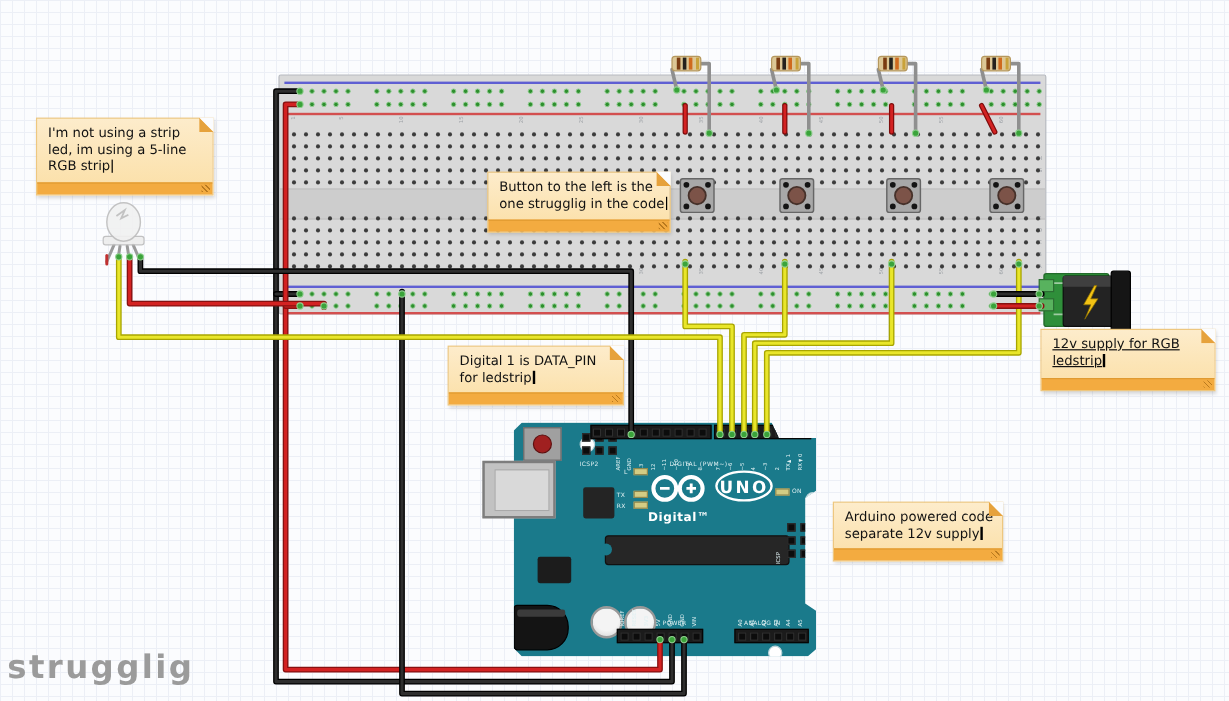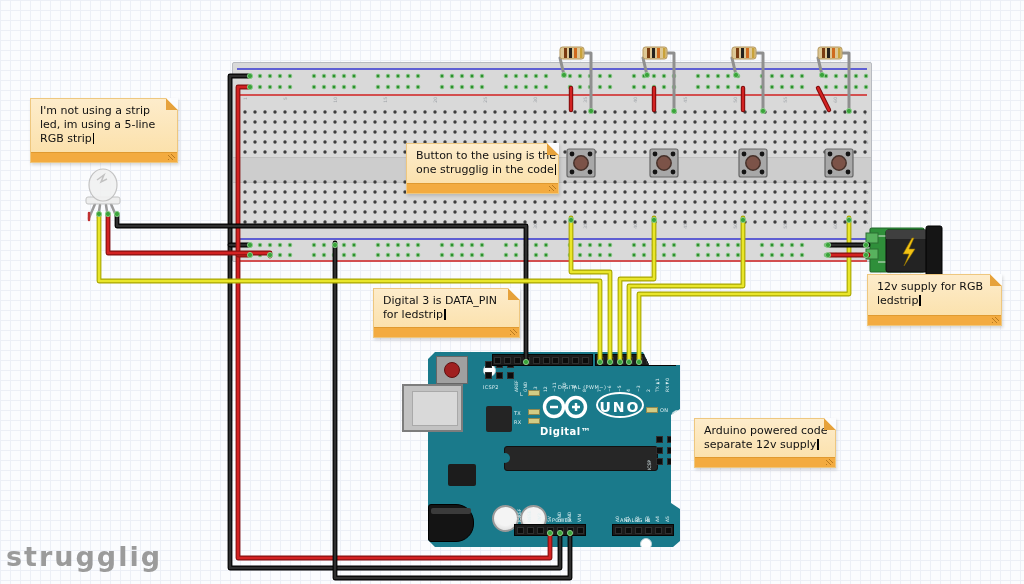--- a/index.html
+++ b/index.html
@@ -1236,34 +1236,34 @@
 <div id="notes-layer">
     <div class="note" style="left: 30px; top: 98px; width: 148px; height: 65px; pointer-events: auto;">
       <div class="nline">I'm not using a strip</div>
       <div class="nline">led, im using a 5-line</div>
       <div class="nline">RGB strip<span class="caret"></span></div>
       <div class="fold-dark"></div>
       <div class="note-fold"></div>
       <div class="note-bar"></div>
     </div>
     <div class="note" style="left: 406px; top: 143px; width: 153px; height: 51px; pointer-events: auto;">
-      <div class="nline">Button to the using is the</div>
+      <div class="nline">Button to the left is the</div>
       <div class="nline">one strugglig in the code<span class="caret"></span></div>
       <div class="fold-dark"></div>
       <div class="note-fold"></div>
       <div class="note-bar"></div>
     </div>
     <div class="note" style="left: 373px; top: 288px; width: 147px; height: 50px; pointer-events: auto;">
-      <div class="nline">Digital 3 is DATA_PIN</div>
+      <div class="nline">Digital 1 is DATA_PIN</div>
       <div class="nline">for ledstrip<span class="caret"></span></div>
       <div class="fold-dark"></div>
       <div class="note-fold"></div>
       <div class="note-bar"></div>
     </div>
-    <div class="note" style="left: 867px; top: 274px; width: 135px; height: 52px; pointer-events: auto;">
+    <div class="note" style="left: 867px; top: 274px; width: 146px; height: 52px; pointer-events: auto; text-decoration: underline;">
       <div class="nline">12v supply for RGB</div>
       <div class="nline">ledstrip<span class="caret"></span></div>
       <div class="fold-dark"></div>
       <div class="note-fold"></div>
       <div class="note-bar"></div>
     </div>
     <div class="note" style="left: 694px; top: 418px; width: 142px; height: 50px; pointer-events: auto;">
       <div class="nline">Arduino powered code</div>
       <div class="nline">separate 12v supply<span class="caret"></span></div>
       <div class="fold-dark"></div>

